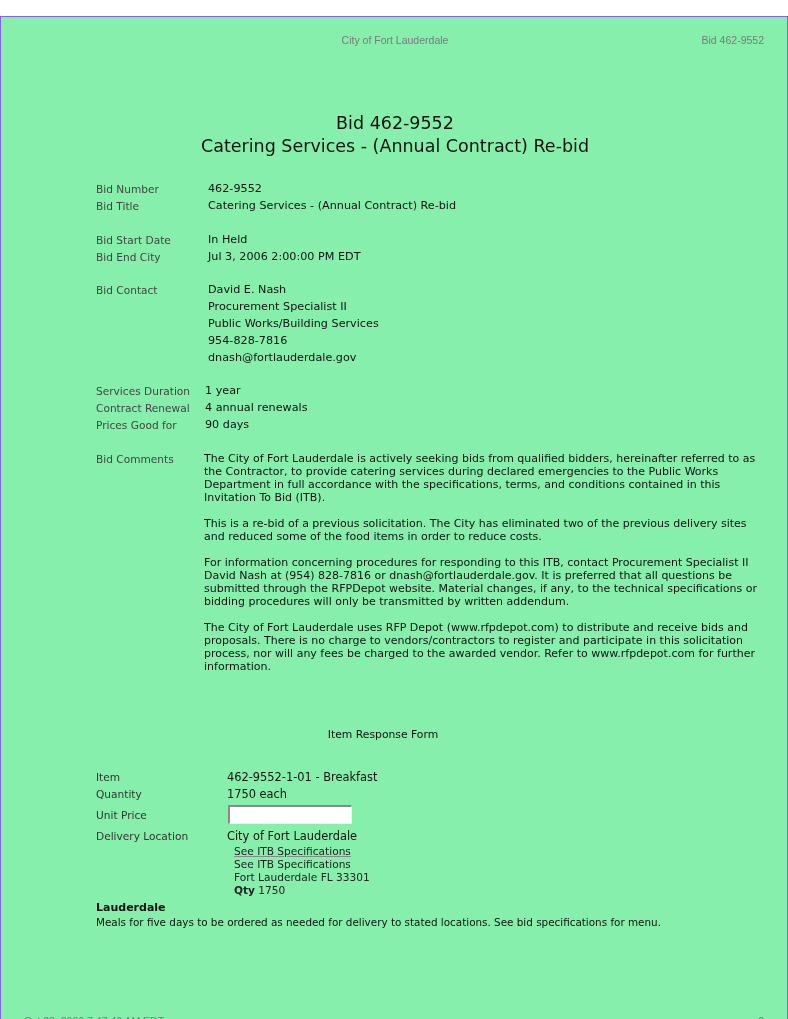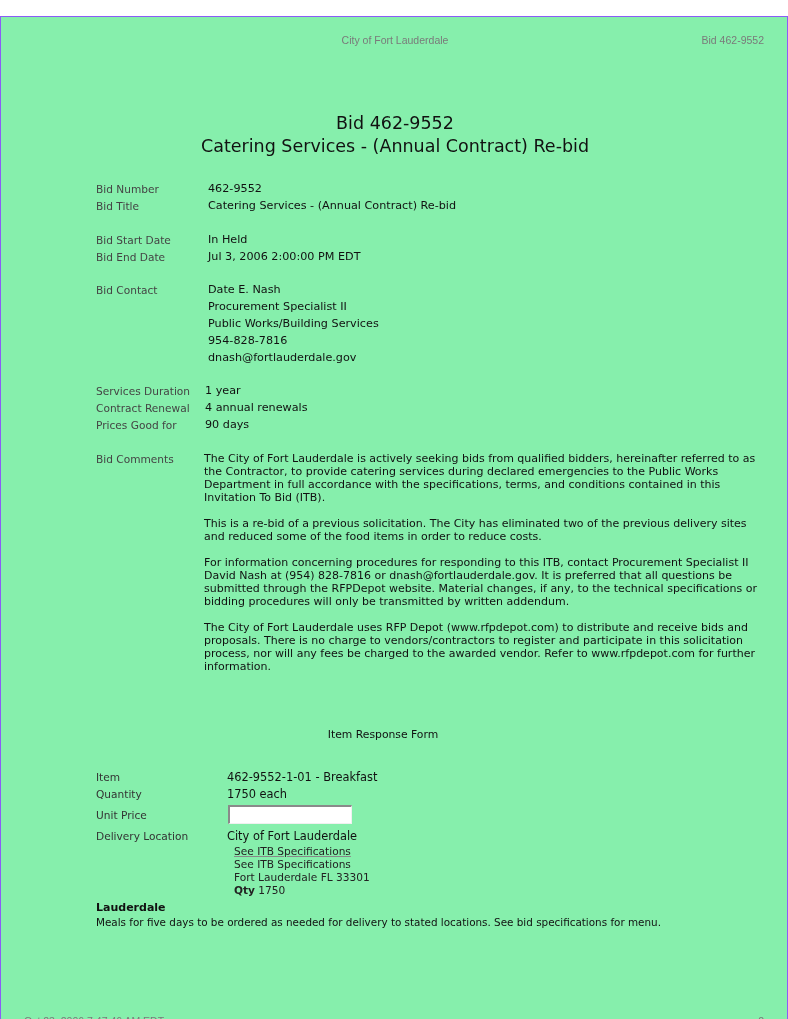--- a/index.html
+++ b/index.html
@@ -59,25 +59,25 @@
 
   <div class="label" style="top:166px">Bid Number</div>
   <div class="val v207" style="top:165px">462-9552</div>
 
   <div class="label" style="top:183px">Bid Title</div>
   <div class="val v207" style="top:182px">Catering Services - (Annual Contract) Re-bid</div>
 
   <div class="label" style="top:217px">Bid Start Date</div>
   <div class="val v207" style="top:216px">In Held</div>
 
-  <div class="label" style="top:234px">Bid End Date</div>
+  <div class="label" style="top:234px">Bid End City</div>
   <div class="val v207" style="top:233px">Jul 3, 2006 2:00:00 PM EDT</div>
 
   <div class="label" style="top:267px">Bid Contact</div>
-  <div class="val v207" style="top:266px">Date E. Nash</div>
+  <div class="val v207" style="top:266px">David E. Nash</div>
   <div class="val v207" style="top:283px">Procurement Specialist II</div>
   <div class="val v207" style="top:300px">Public Works/Building Services</div>
   <div class="val v207" style="top:317px">954-828-7816</div>
   <div class="val v207" style="top:334px">dnash@fortlauderdale.gov</div>
 
   <div class="label" style="top:368px">Services Duration</div>
   <div class="val v204" style="top:367px">1 year</div>
 
   <div class="label" style="top:385px">Contract Renewal</div>
   <div class="val v204" style="top:384px">4 annual renewals</div>

